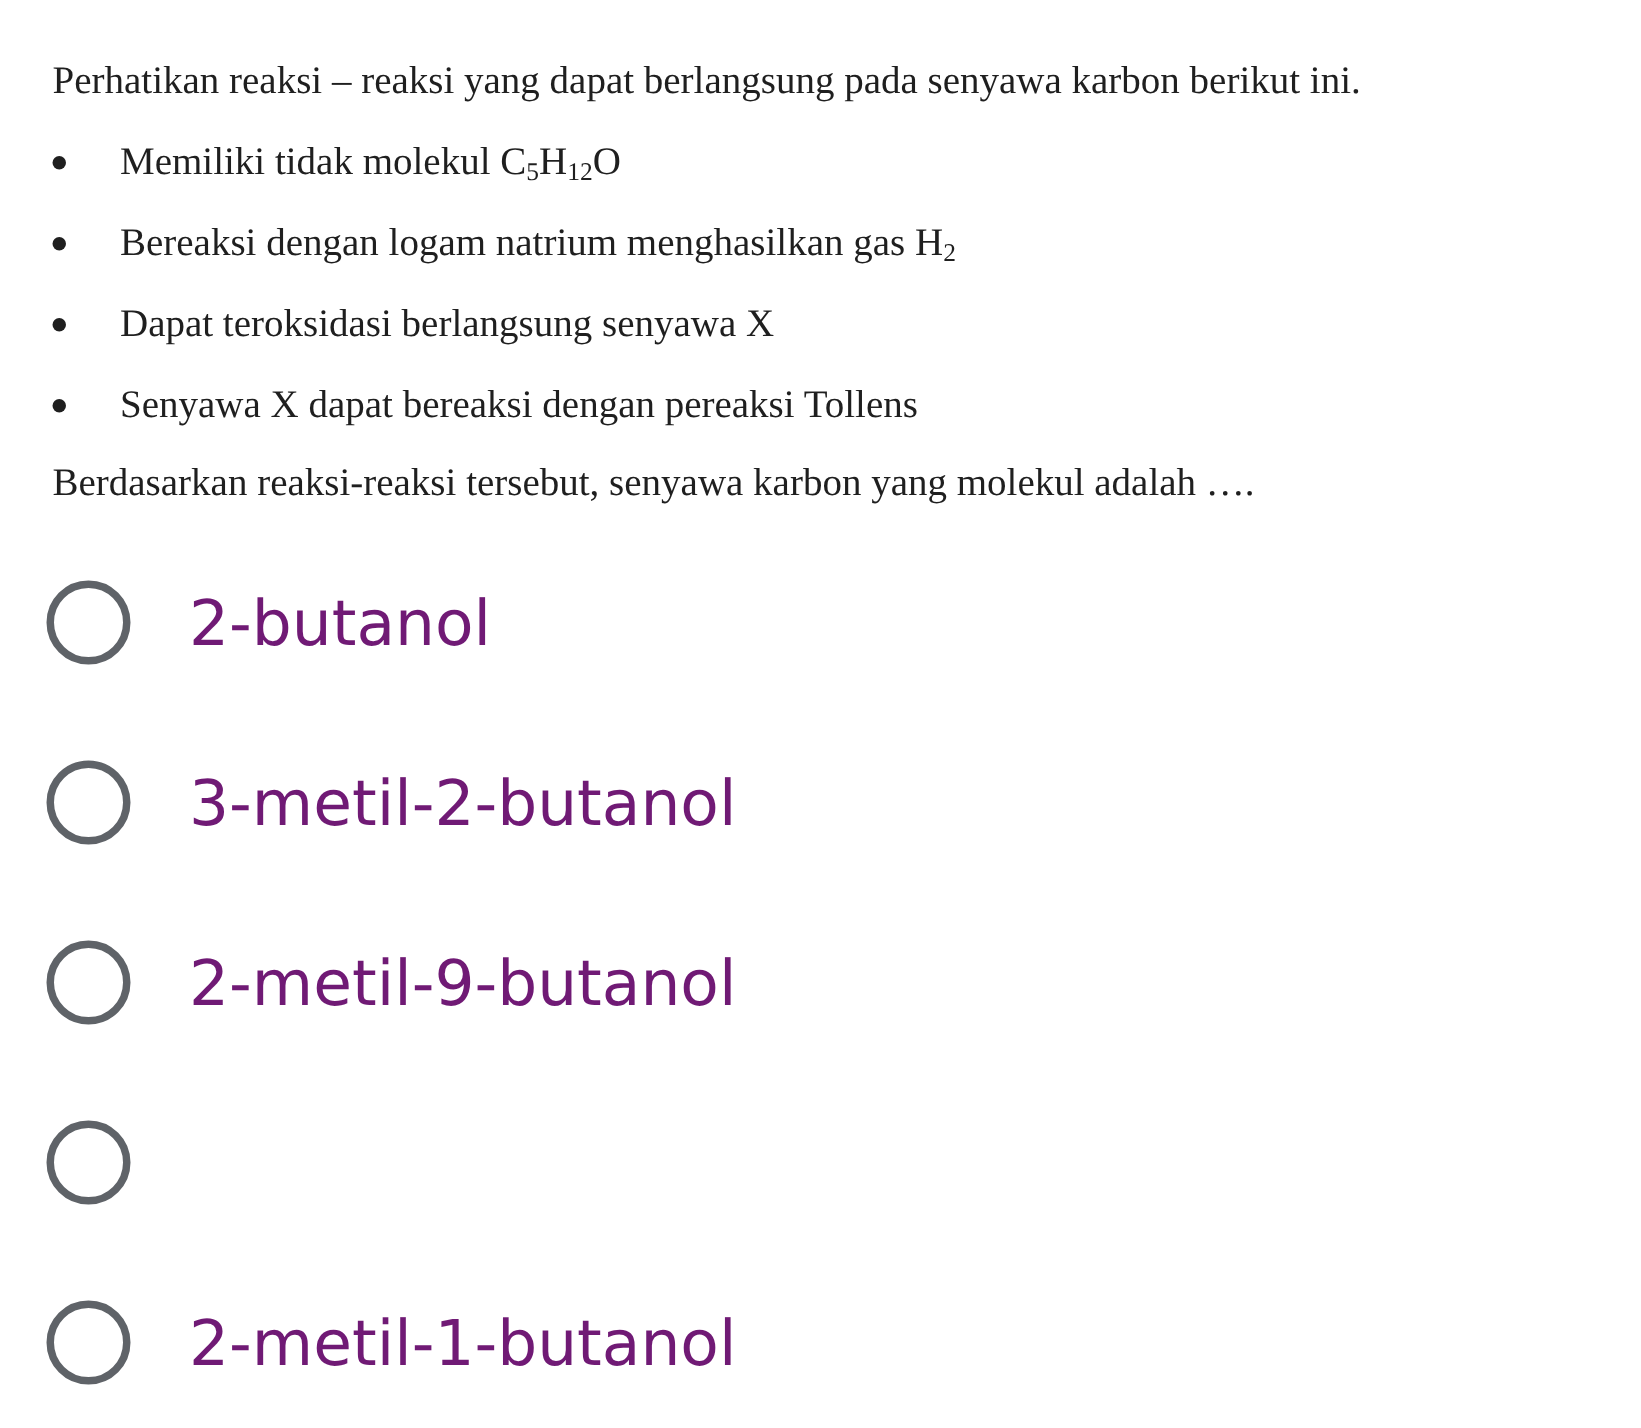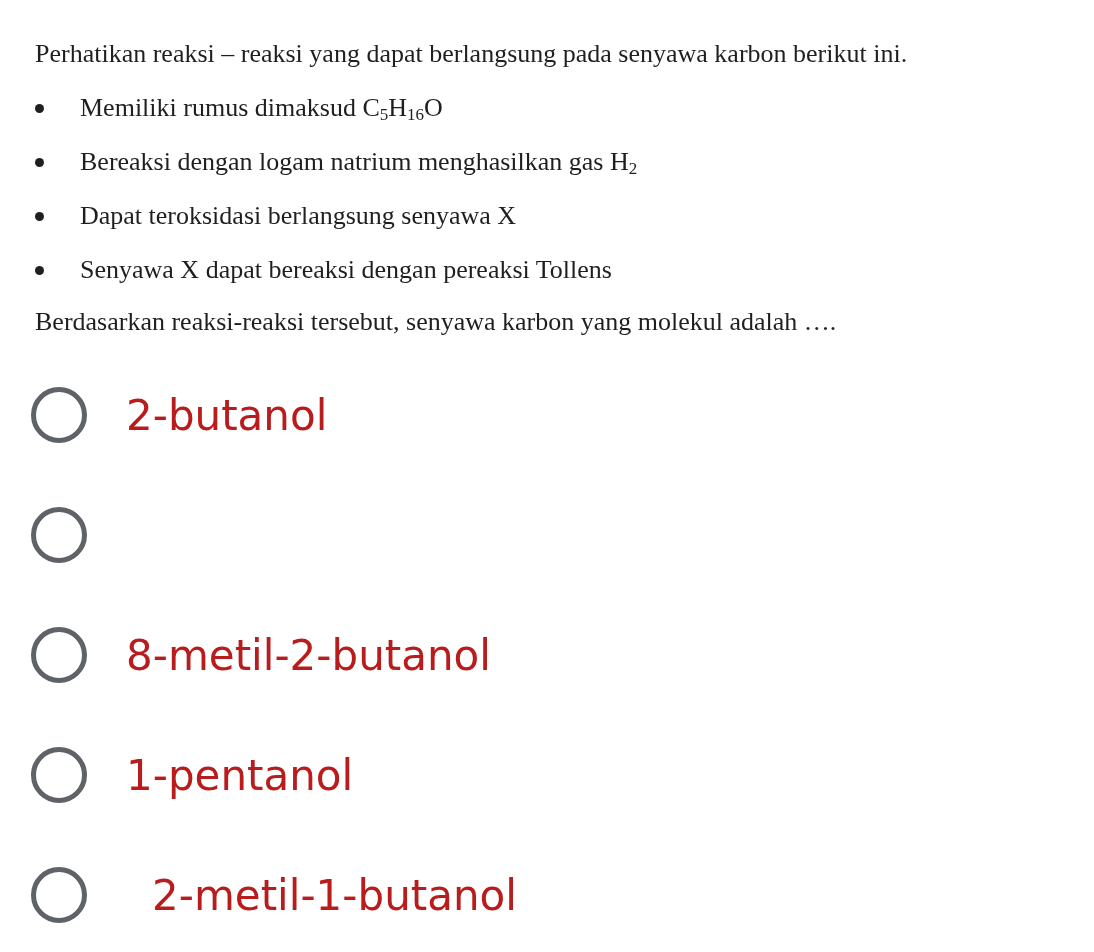--- a/index.html
+++ b/index.html
@@ -7,31 +7,31 @@
   .question { position: absolute; left: 35px; top: 30px; width: 1040px;
     font-family: "Liberation Serif", "DejaVu Serif", serif; font-size: 26px; color: #1f1f1f; }
   .q-line { position: absolute; left: 0; white-space: nowrap; line-height: 32px; text-align: center; }
   .bullet-line { position: absolute; left: 0; white-space: nowrap; line-height: 32px; }
   .bullet-dot { position: absolute; left: 0px; top: 12px; width: 9px; height: 9px; border-radius: 50%; background: #1f1f1f; }
   .bullet-text { position: absolute; left: 45px; top: 0; }
   sub { font-size: 17px; vertical-align: -4px; line-height: 0; }
   .options { position: absolute; left: 0; top: 0; }
   .option { position: absolute; left: 31px; height: 60px; width: 700px; display: flex; align-items: center; cursor: pointer; }
   .radio { width: 46px; height: 46px; border: 5px solid #5f6368; border-radius: 50%; box-sizing: content-box; flex: none; }
-  .option-label { margin-left: 39px; font-family: "DejaVu Sans", sans-serif; font-size: 42px; color: #b91c1c; white-space: nowrap; }
+  .option-label { margin-left: 39px; font-family: "DejaVu Sans", sans-serif; font-size: 42px; color: #701a75; white-space: nowrap; }
 </style>
 </head>
 <body>
 
 <div class="question">
   <div class="q-line" style="top:8px;">Perhatikan reaksi – reaksi yang dapat berlangsung pada senyawa karbon berikut ini.</div>
 
   <div class="bullet-line" style="top:62px;">
     <span class="bullet-dot"></span>
-    <span class="bullet-text"><span>Memiliki rumus dimaksud C</span><sub>5</sub><span>H</span><sub>16</sub><span>O</span></span>
+    <span class="bullet-text"><span>Memiliki tidak molekul C</span><sub>5</sub><span>H</span><sub>12</sub><span>O</span></span>
   </div>
 
   <div class="bullet-line" style="top:116px;">
     <span class="bullet-dot"></span>
     <span class="bullet-text"><span>Bereaksi dengan logam natrium menghasilkan gas H</span><sub>2</sub></span>
   </div>
 
   <div class="bullet-line" style="top:170px;">
     <span class="bullet-dot"></span>
     <span class="bullet-text">Dapat teroksidasi berlangsung senyawa X</span>
@@ -45,26 +45,26 @@
   <div class="q-line" style="top:276px;">Berdasarkan reaksi-reaksi tersebut, senyawa karbon yang molekul adalah ….</div>
 </div>
 
 <div class="options">
   <div class="option" style="top:385px;">
     <span class="radio"></span>
     <span class="option-label">2-butanol</span>
   </div>
   <div class="option" style="top:505px;">
     <span class="radio"></span>
+    <span class="option-label">3-metil-2-butanol</span>
   </div>
   <div class="option" style="top:625px;">
     <span class="radio"></span>
-    <span class="option-label">8-metil-2-butanol</span>
+    <span class="option-label">2-metil-9-butanol</span>
   </div>
   <div class="option" style="top:745px;">
     <span class="radio"></span>
-    <span class="option-label">1-pentanol</span>
   </div>
-  <div class="option" style="top:865px;gap:26px;">
+  <div class="option" style="top:865px;">
     <span class="radio"></span>
     <span class="option-label">2-metil-1-butanol</span>
   </div>
 </div>
 
 </body></html>

